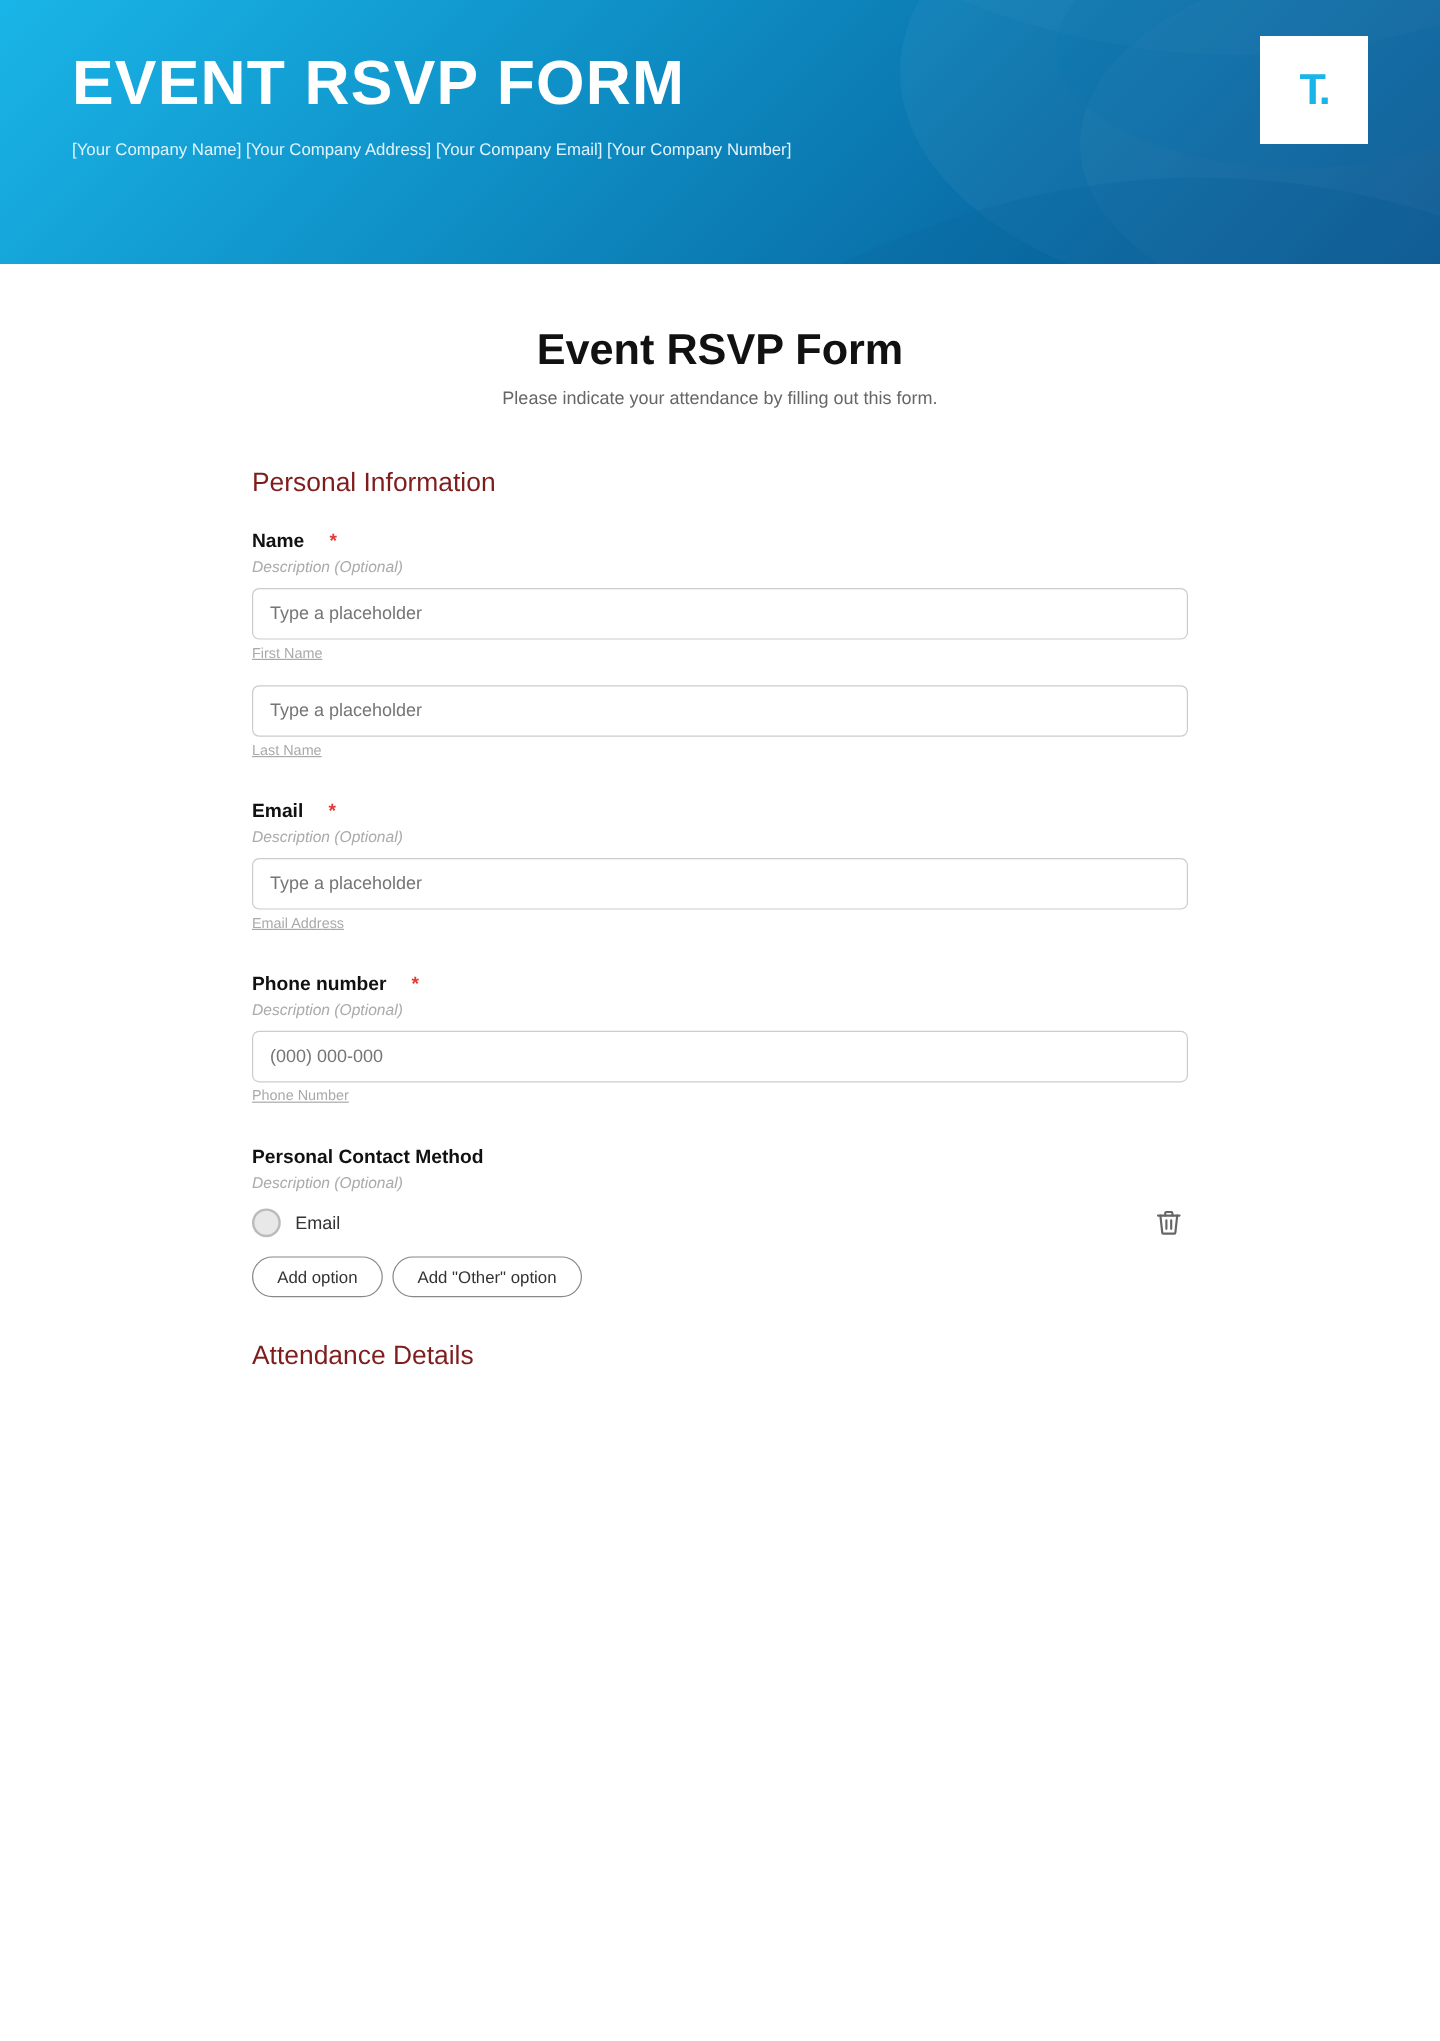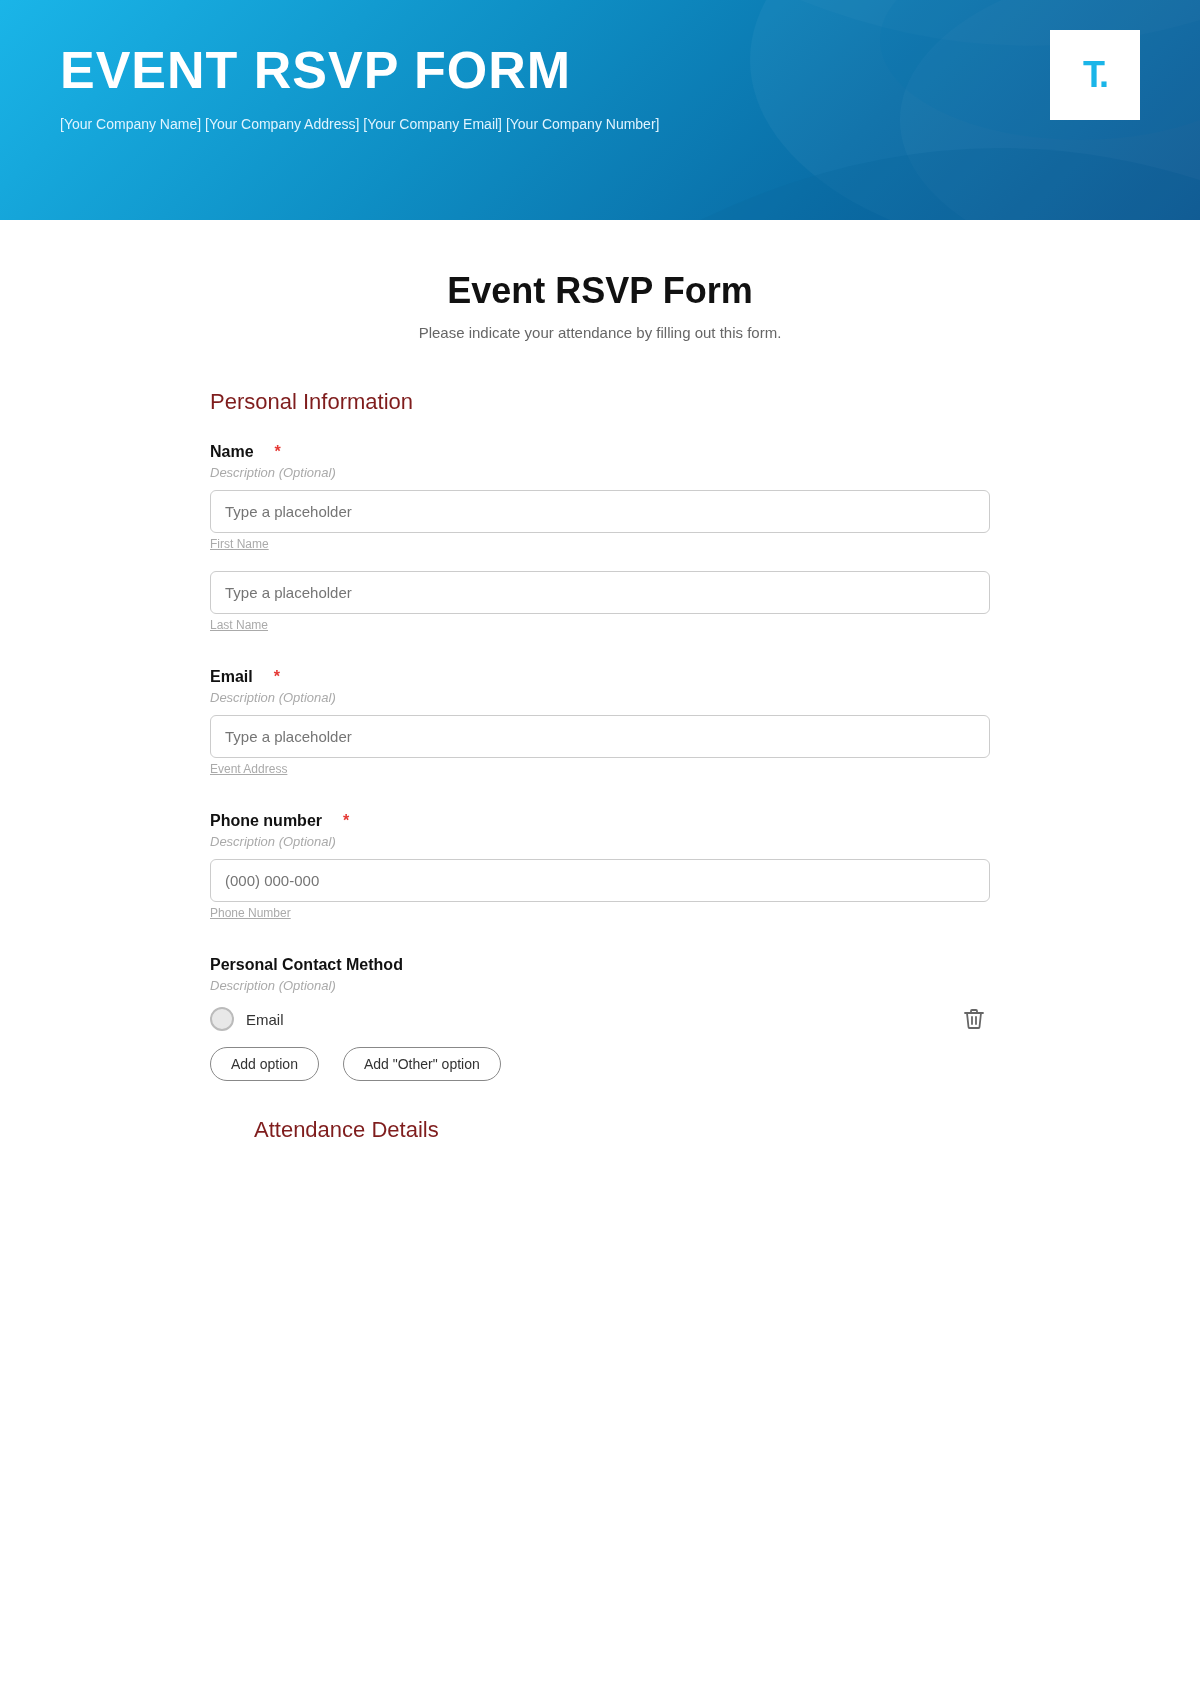--- a/index.html
+++ b/index.html
@@ -175,39 +175,38 @@
       align-items: center;
       justify-content: center;
       cursor: pointer;
       color: #888;
       font-size: 18px;
     }
 
     
     .add-option-row {
       display: flex;
-      gap: 24px;
+      gap: 8px;
       margin-top: 8px;
       flex-wrap: wrap;
     }
     .add-option-btn {
       border: 1.5px solid #888;
       border-radius: 20px;
       background: #fff;
       padding: 8px 20px;
       font-size: 14px;
       color: #333;
       cursor: pointer;
       font-weight: 500;
     }
 
     
     .attendance-section {
       margin-top: 10px;
-      margin-left: 44px;
     }
   </style>
 </head>
 <body>
 
 <div class="header">
   <div class="header-wave">
     <svg viewBox="0 0 700 220" xmlns="http://www.w3.org/2000/svg">
       <ellipse cx="600" cy="60" rx="350" ry="200" fill="#fff" opacity="0.12"></ellipse>
       <ellipse cx="700" cy="120" rx="300" ry="160" fill="#fff" opacity="0.10"></ellipse>
@@ -249,21 +248,21 @@
 
   <div class="field-group">
     <div class="field-label">
       <span>Email</span>
       <span class="required-star">*</span>
     </div>
     <div class="field-description">Description (Optional)</div>
     <div class="field-row">
       <div class="field-col">
         <input class="field-input" type="email" placeholder="Type a placeholder" style="">
-        <div class="field-hint">Event Address</div>
+        <div class="field-hint">Email Address</div>
       </div>
     </div>
   </div>
 
   <div class="field-group">
     <div class="field-label">
       <span>Phone number</span>
       <span class="required-star">*</span>
     </div>
     <div class="field-description">Description (Optional)</div>

